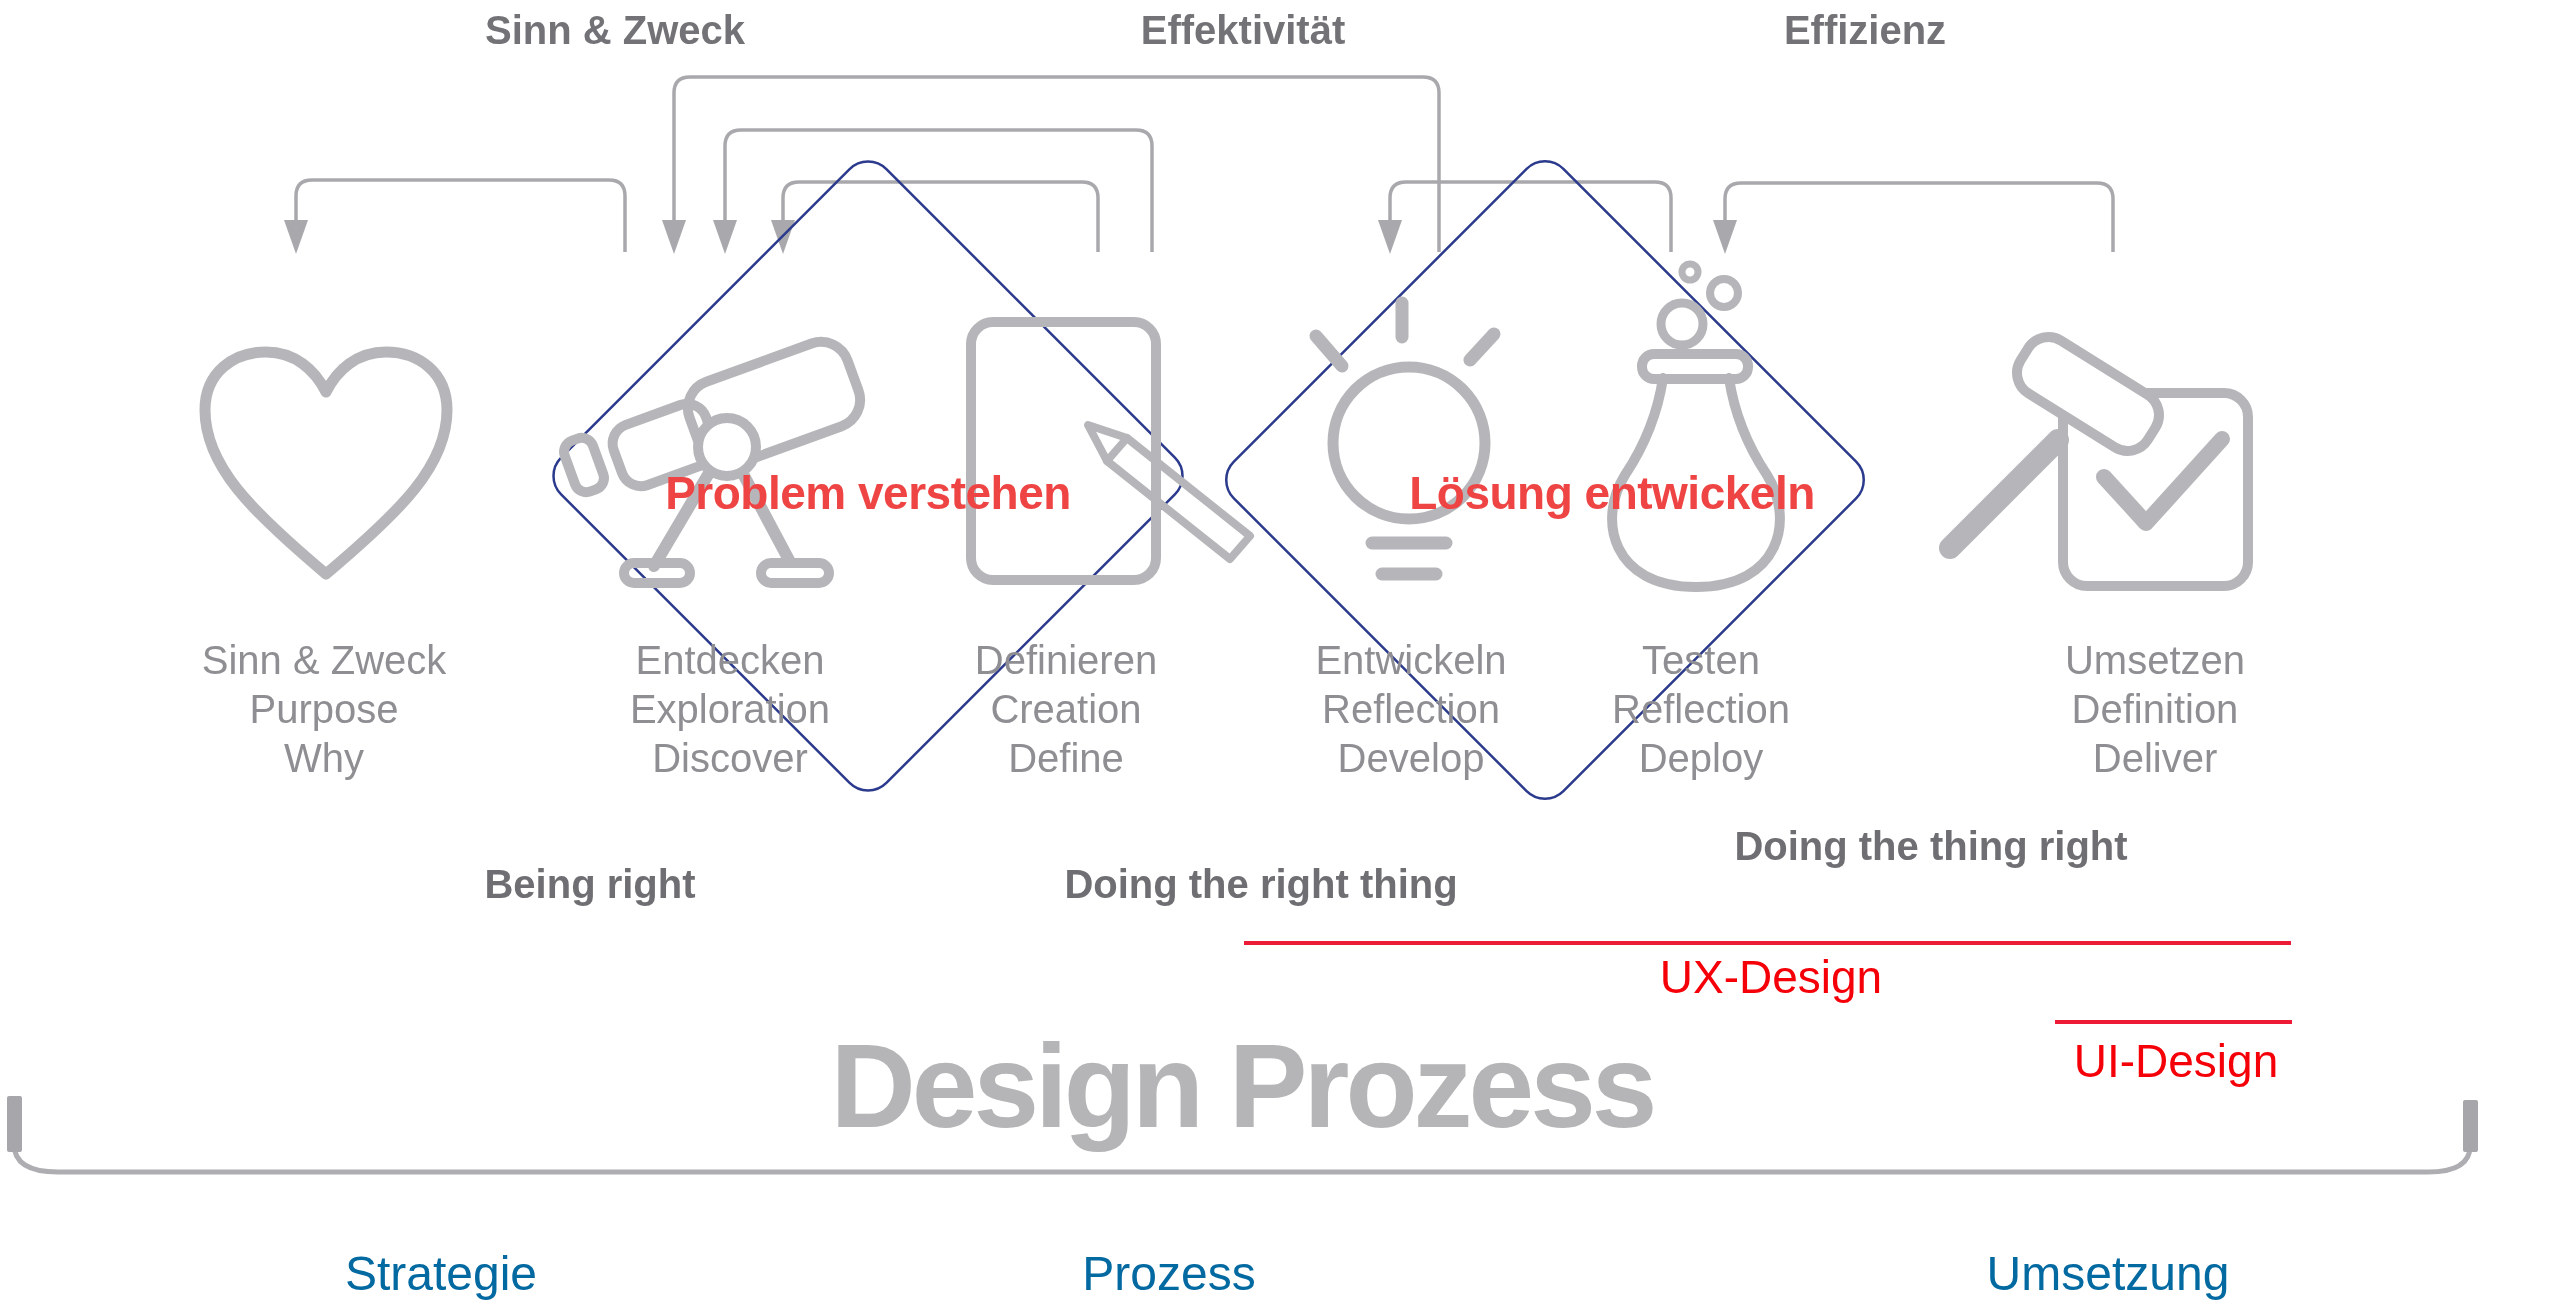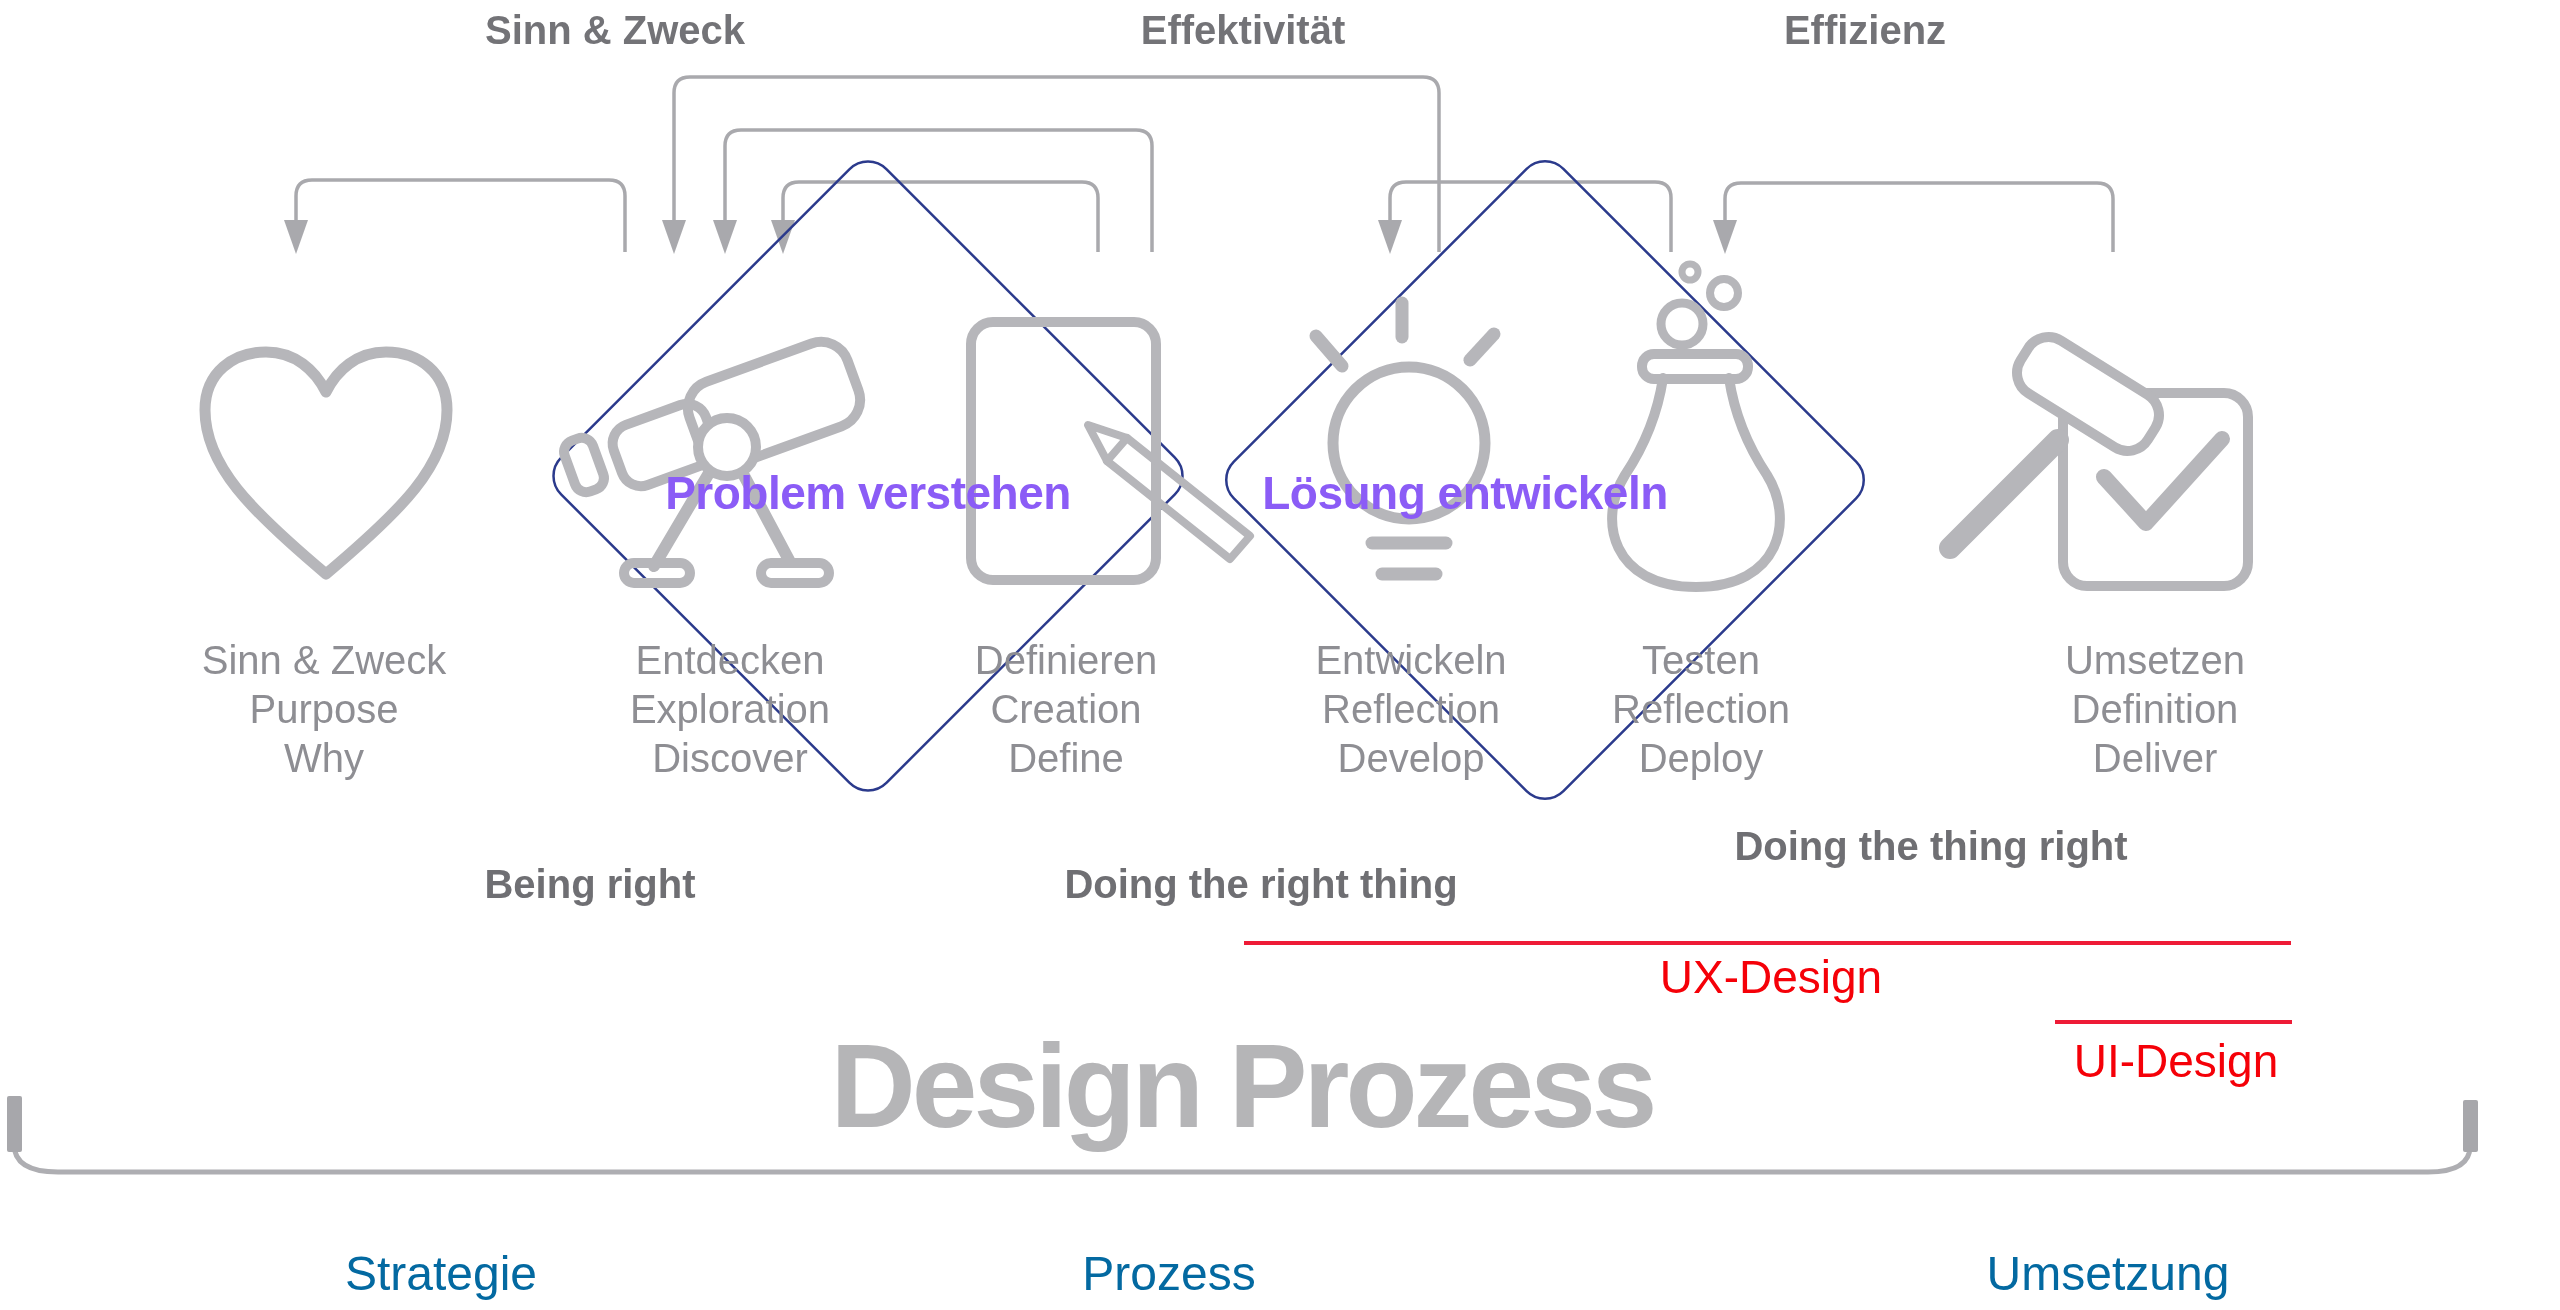--- a/index.html
+++ b/index.html
@@ -1,21 +1,21 @@
 <!DOCTYPE html>
 <html><head>
 <meta charset="utf-8">
 <style>
   html,body{margin:0;padding:0;background:#ffffff;}
   body{width:2560px;height:1310px;position:relative;overflow:hidden;
        font-family:"Liberation Sans",sans-serif;}
   #art{position:absolute;left:0;top:0;}
   .abs{position:absolute;transform:translateX(-50%);text-align:center;white-space:nowrap;}
   .top-label{font-weight:bold;font-size:40px;color:#737377;}
-  .diamond-label{font-weight:bold;font-size:46px;color:#8b5cf6;letter-spacing:-0.5px;}
+  .diamond-label{font-weight:bold;font-size:46px;color:#ef4444;letter-spacing:-0.5px;}
   .phase{font-size:40px;color:#8e8e93;line-height:49px;}
   .principle{font-weight:bold;font-size:40px;color:#6f6f73;margin-left:8px;}
   .red-label{font-size:46px;color:#f50008;}
   .title{font-weight:bold;font-size:118px;color:#b5b5b7;letter-spacing:-4px;}
   .footer-label{font-size:48px;color:#0369a1;}
 </style>
 </head>
 <body>
 
 <svg id="art" width="2560" height="1310" viewBox="0 0 2560 1310">
@@ -100,21 +100,21 @@
     <rect fill="#a7a7ab" x="7" y="1096" width="15" height="56" rx="2"></rect>
     <rect fill="#a7a7ab" x="2463" y="1100" width="15" height="52" rx="2"></rect>
   </g>
 </svg>
 
 <div class="abs top-label" style="left:615px;top:8px">Sinn &amp; Zweck</div>
 <div class="abs top-label" style="left:1243px;top:8px">Effektivität</div>
 <div class="abs top-label" style="left:1865px;top:8px">Effizienz</div>
 
 <div class="abs diamond-label" style="left:868px;top:466px">Problem verstehen</div>
-<div class="abs diamond-label" style="left:1465px;top:466px">Lösung entwickeln</div>
+<div class="abs diamond-label" style="left:1612px;top:466px">Lösung entwickeln</div>
 
 <div class="abs phase" style="left:324px;top:636px">
   <div>Sinn &amp; Zweck</div>
   <div>Purpose</div>
   <div>Why</div>
 </div>
 <div class="abs phase" style="left:730px;top:636px">
   <div>Entdecken</div>
   <div>Exploration</div>
   <div>Discover</div>

